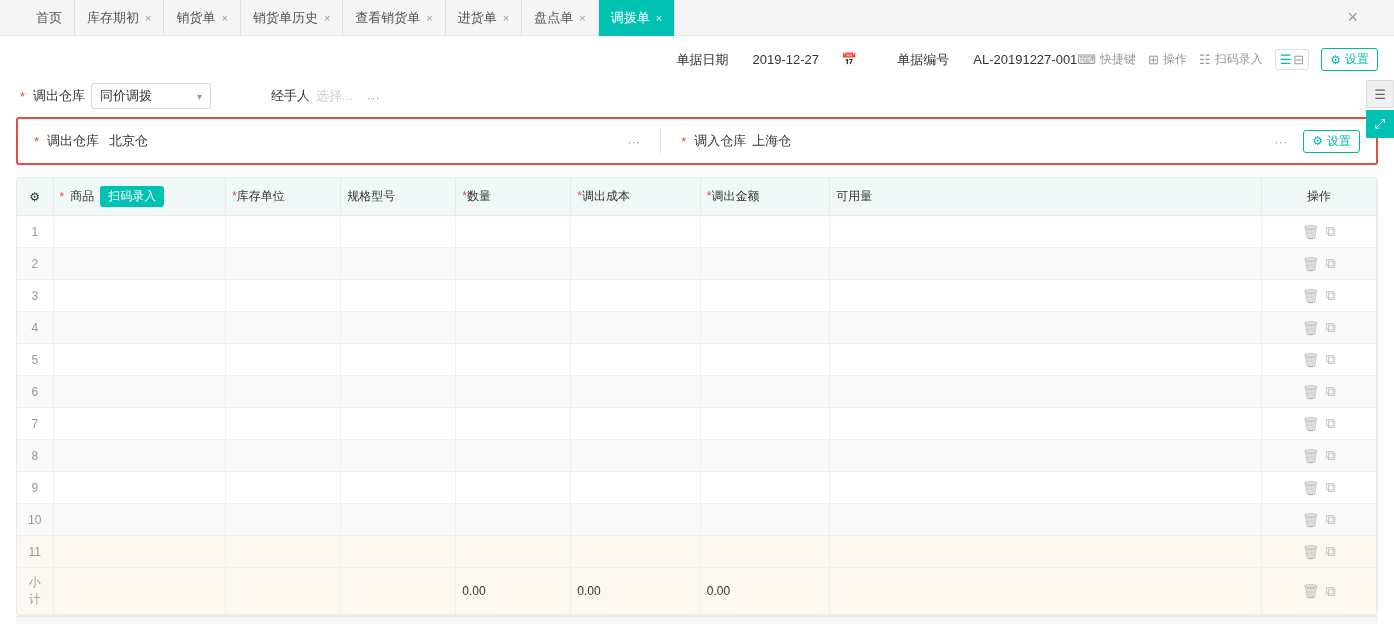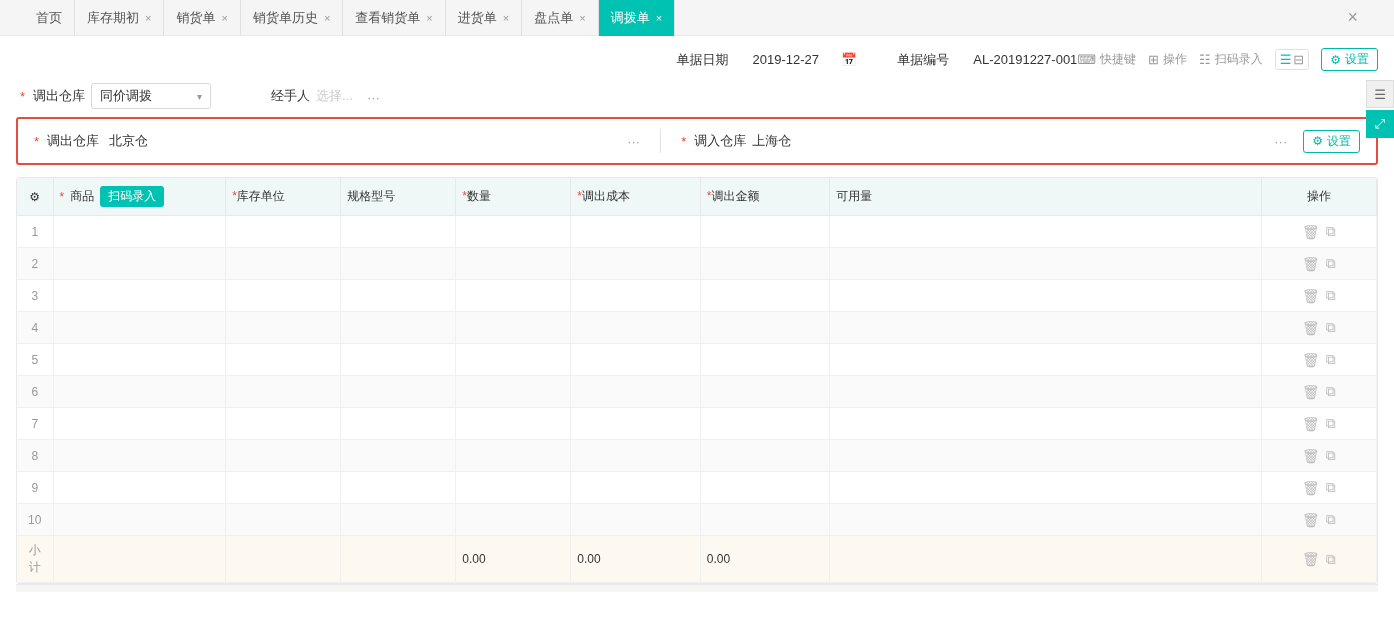--- a/index.html
+++ b/index.html
@@ -565,20 +565,36 @@
     <td></td>
     <td></td>
     <td>
       <div class="ops-cell">
         <span class="icon-btn">🗑</span>
         <span class="icon-btn">⧉</span>
       </div>
     </td>
   </tr>
           <tr class="subtotal-row">
+    <td class="row-num">11</td>
+    <td></td>
+    <td></td>
+    <td></td>
+    <td></td>
+    <td></td>
+    <td></td>
+    <td></td>
+    <td>
+      <div class="ops-cell">
+        <span class="icon-btn">🗑</span>
+        <span class="icon-btn">⧉</span>
+      </div>
+    </td>
+  </tr>
+          <tr class="subtotal-row">
   <td class="row-num">小计</td>
   <td></td>
   <td></td>
   <td></td>
   <td>0.00</td>
   <td>0.00</td>
   <td>0.00</td>
   <td></td>
   <td>
     <div class="ops-cell">

